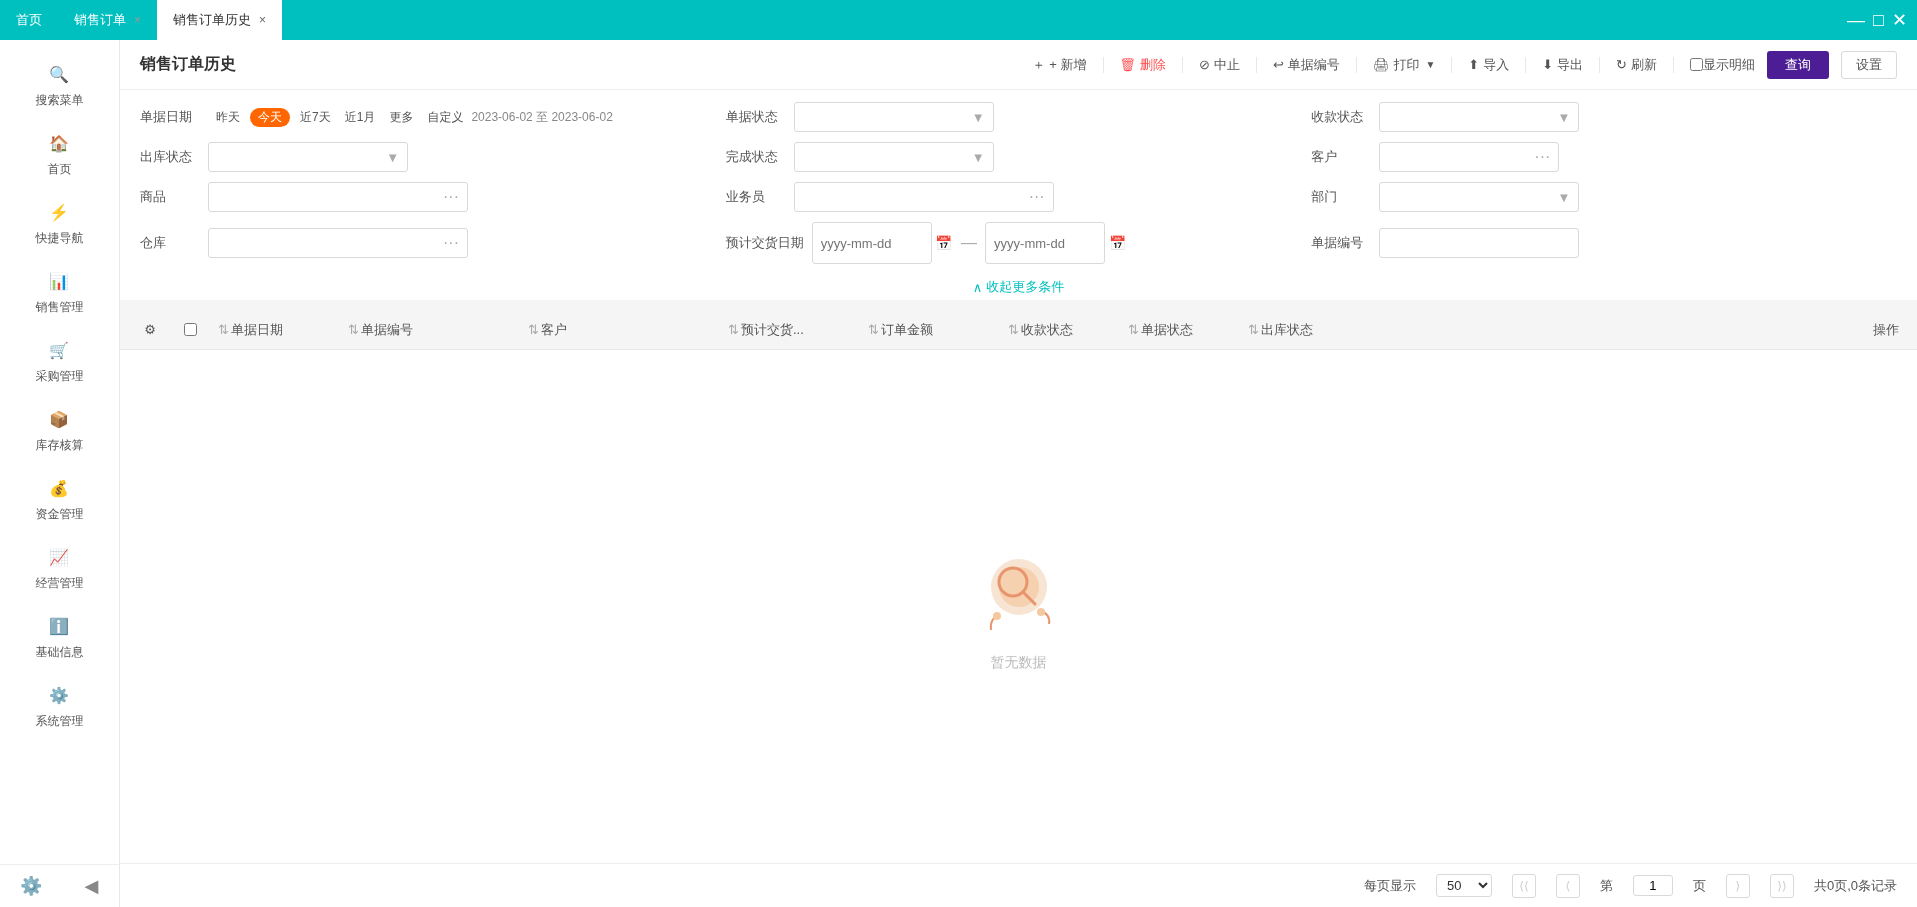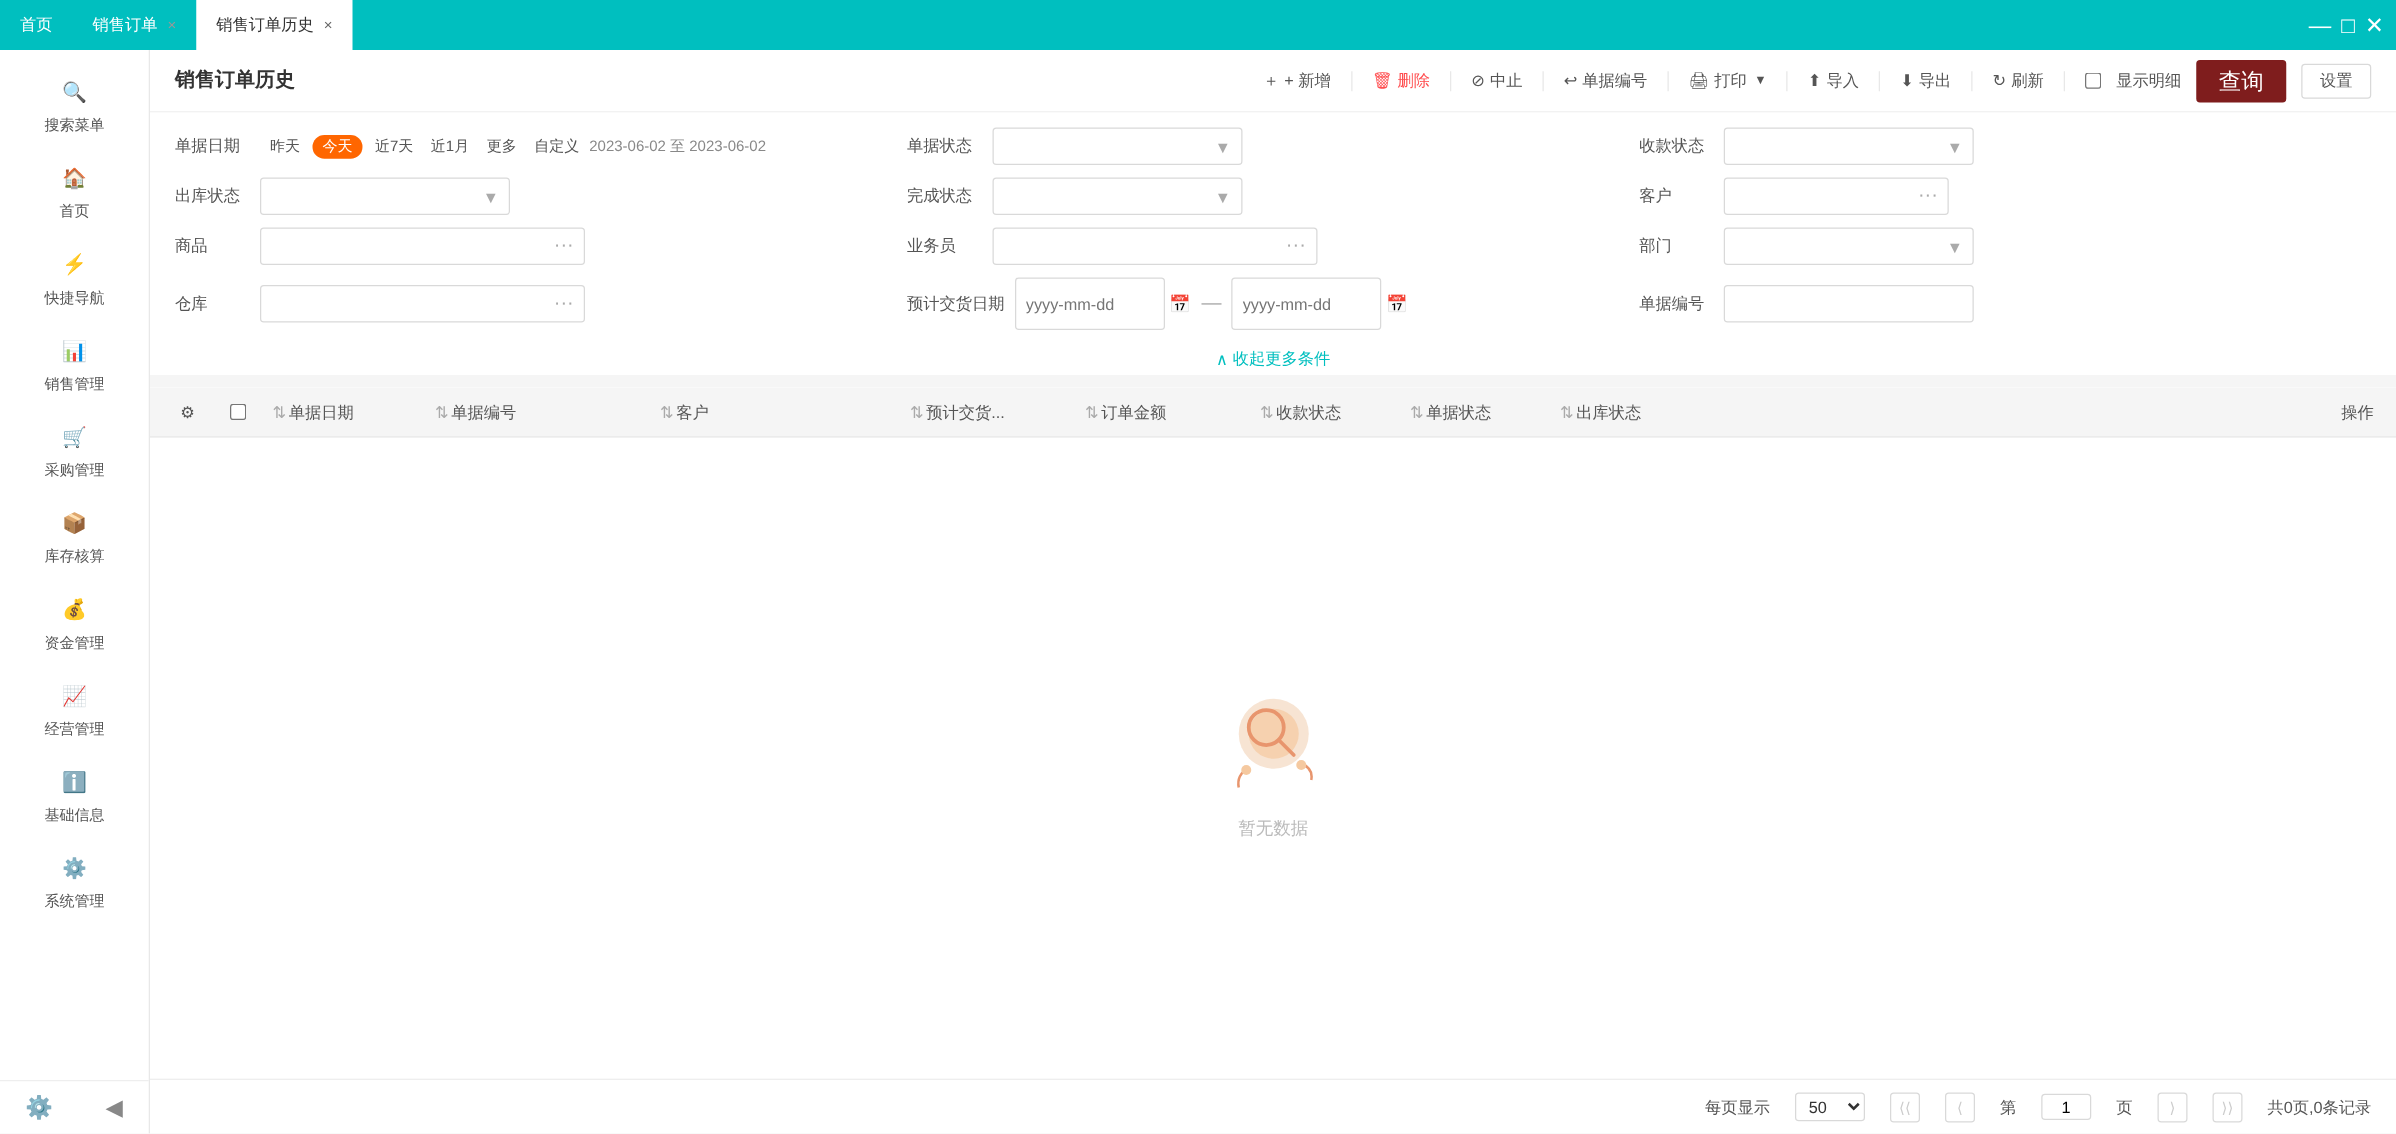--- a/index.html
+++ b/index.html
@@ -135,41 +135,41 @@
       display: flex;
       align-items: center;
       gap: 4px;
       font-size: 13px;
       color: #555;
       cursor: pointer;
       white-space: nowrap;
     }
     .toolbar-btn.danger { color: #ff4d4f; }
     .btn-query {
-      background: #7f1d1d;
+      background: #4c1d95;
       color: #fff;
       border: none;
       padding: 5px 18px;
       border-radius: 3px;
       cursor: pointer;
-      font-size: 18px;
+      font-size: 13px;
     }
     .btn-set {
       background: #fff;
       color: #555;
       border: 1px solid #d9d9d9;
       padding: 4px 14px;
       border-radius: 3px;
       cursor: pointer;
       font-size: 13px;
     }
     .checkbox-label {
       display: flex;
       align-items: center;
-      gap: 12px;
+      gap: 0;
       font-size: 13px;
       color: #555;
       cursor: pointer;
     }
     .filter-row {
       display: flex;
       align-items: center;
       margin-bottom: 10px;
       gap: 0;
     }

